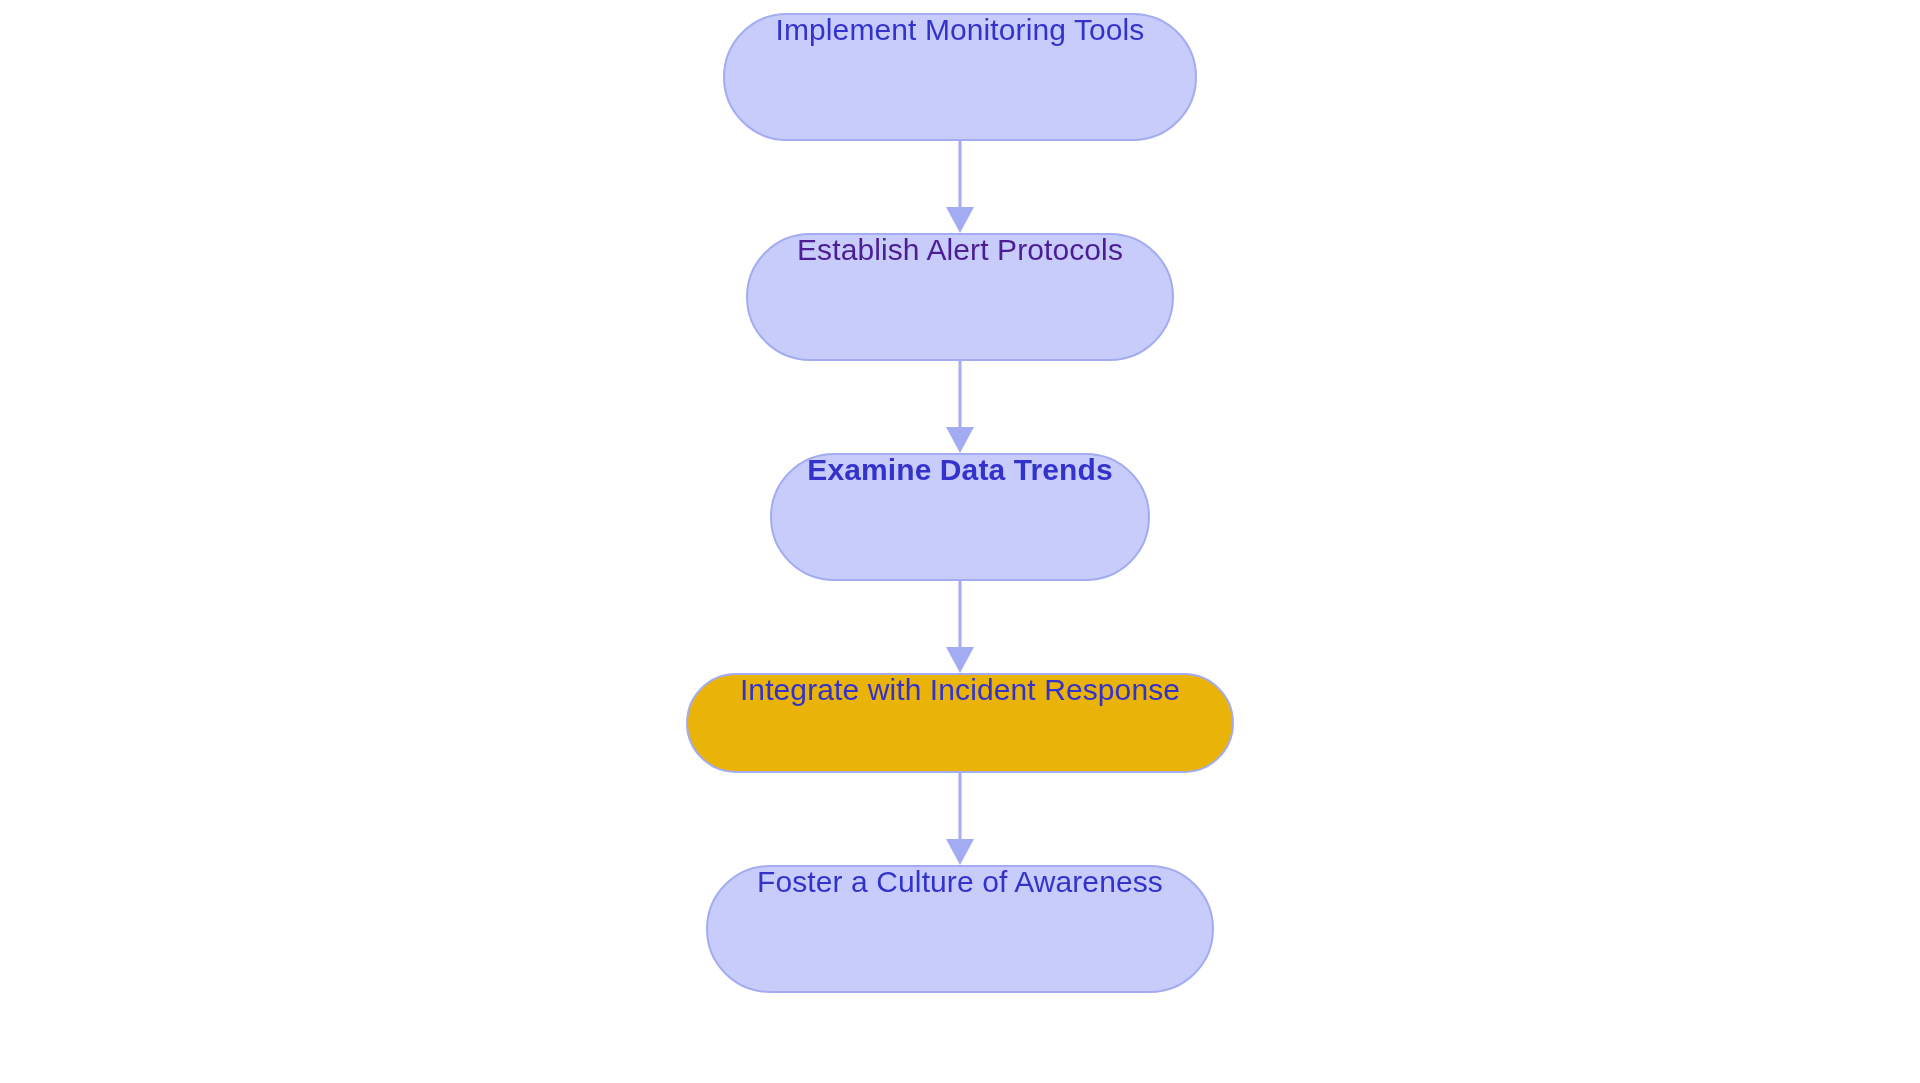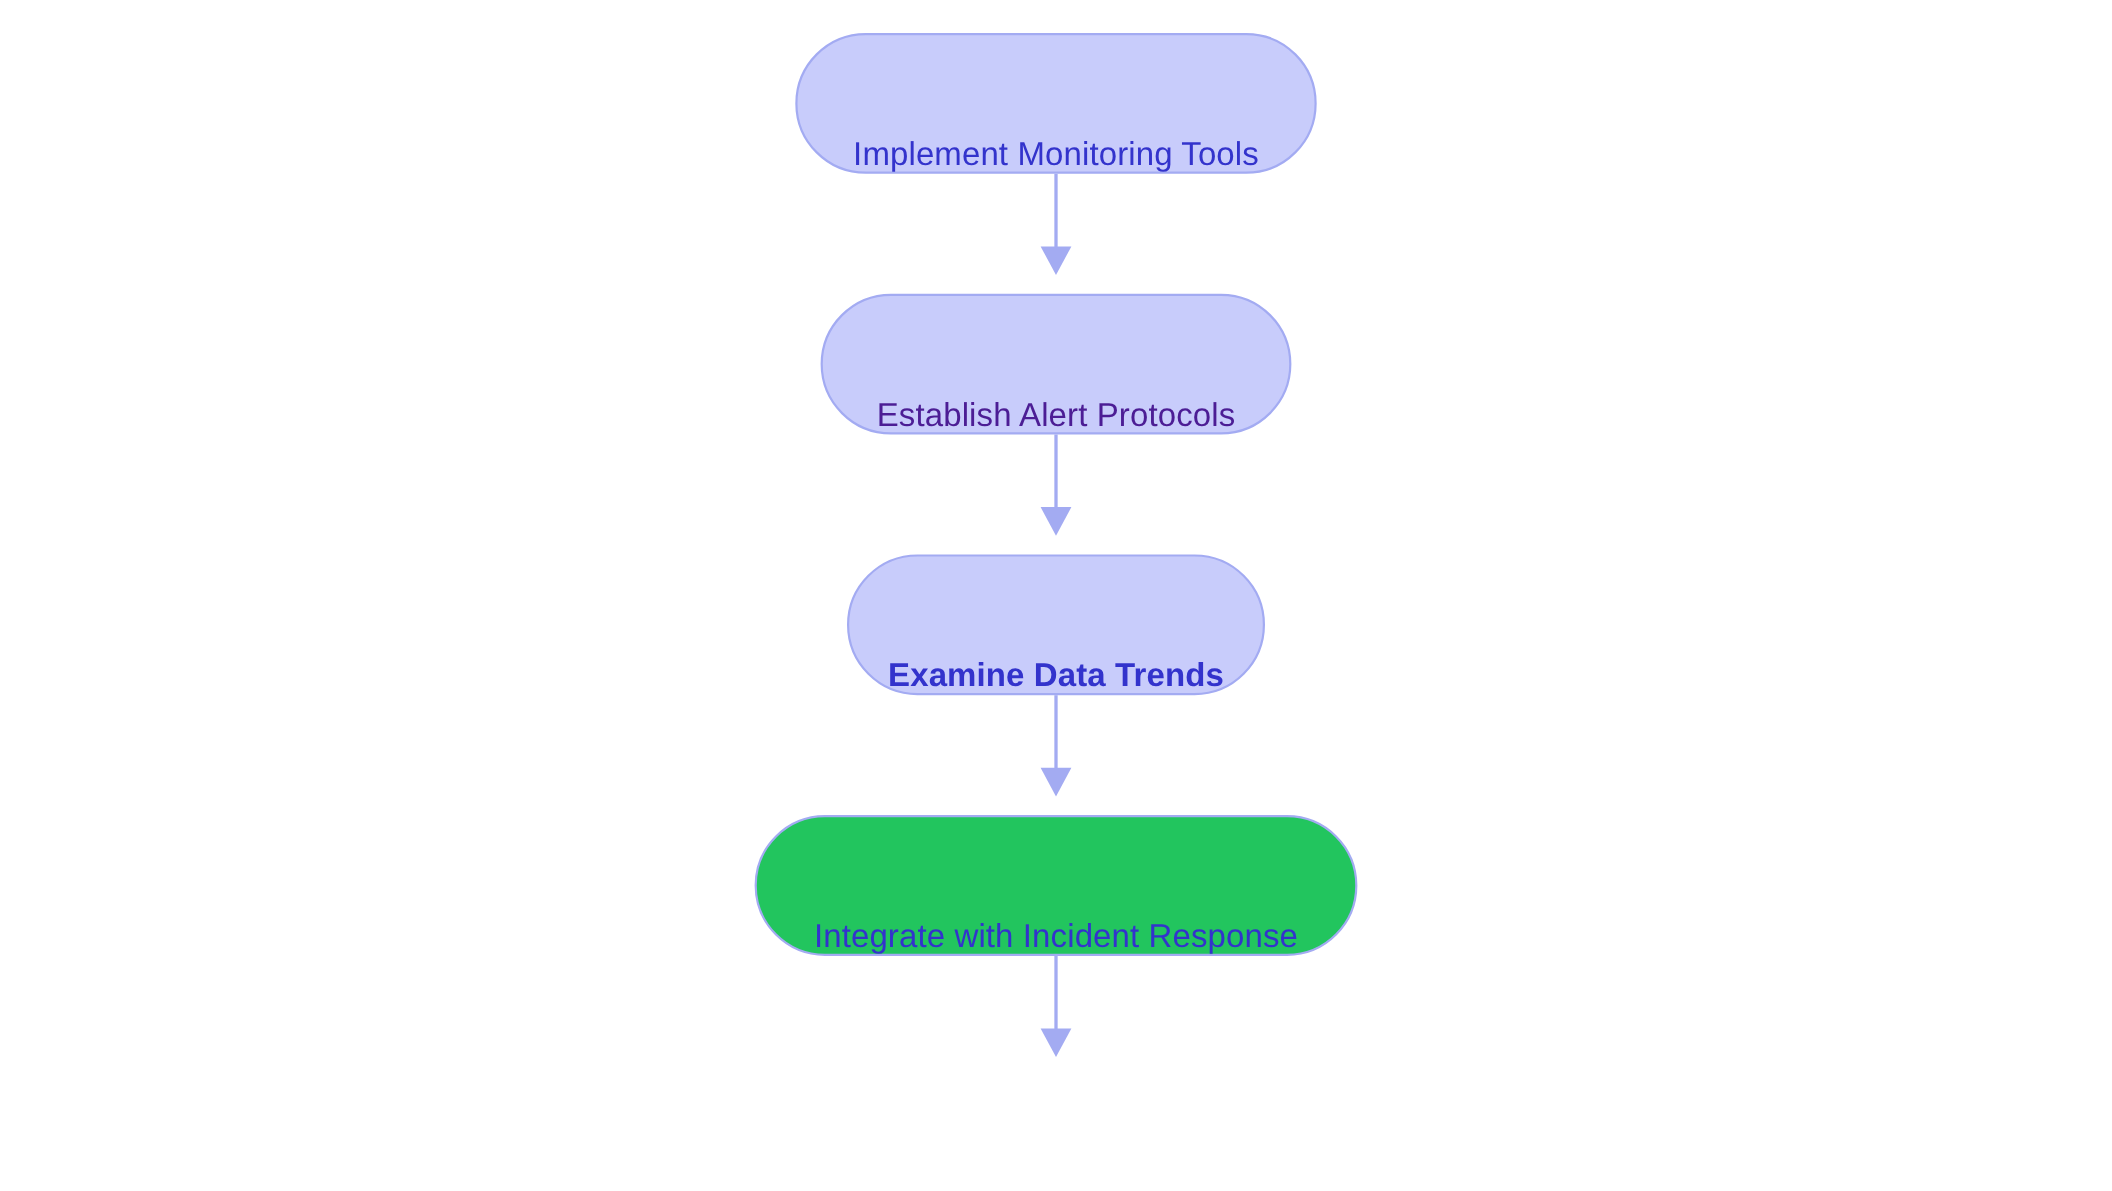--- a/index.html
+++ b/index.html
@@ -30,32 +30,31 @@
     height: 1083px;
     display: flex;
     flex-direction: column;
     align-items: center;
     justify-content: flex-start;
   }
 
   .node {
     box-sizing: border-box;
     display: flex;
-    align-items: flex-end;
+    align-items: flex-start;
     justify-content: center;
     background: #c8ccfb;
     border: 2px solid #b91c1c;
     border-radius: 999px;
     color: #3333cc;
     font-size: 30px;
     line-height: 1;
     letter-spacing: 0.1px;
     white-space: nowrap;
     user-select: none;
-    margin-top: 17px;
   }
 
   .node-label {
     color: #3333cc;
     font-size: 30px;
     line-height: 1;
     white-space: nowrap;
   }
 
   .connector {
@@ -96,23 +95,26 @@
       </div>
       <div class="node" style="width: 380px; height: 128px; background: rgb(200, 204, 251); border-color: rgb(163, 171, 242); font-weight: bold;">
         <span class="node-label" style="color: rgb(51, 51, 204);">Examine Data Trends</span>
       </div>
       <div class="connector" style="height: 92px;">
         <svg class="connector-svg" width="40" height="92" viewBox="0 0 40 92">
           <line x1="20" y1="0" x2="20" y2="68" stroke="#a3abf2" stroke-width="3"></line>
           <polygon points="6,66 34,66 20,92" fill="#a3abf2"></polygon>
         </svg>
       </div>
-      <div class="node" style="width: 548px; height: 128px; background: #22c55e; border-color: rgb(163, 171, 242);">
+      <div class="node" style="width: 548px; height: 100px; background: #eab308; border-color: rgb(163, 171, 242);">
         <span class="node-label" style="color: rgb(51, 51, 204);">Integrate with Incident Response</span>
       </div>
       <div class="connector" style="height: 92px;">
         <svg class="connector-svg" width="40" height="92" viewBox="0 0 40 92">
           <line x1="20" y1="0" x2="20" y2="68" stroke="#a3abf2" stroke-width="3"></line>
           <polygon points="6,66 34,66 20,92" fill="#a3abf2"></polygon>
         </svg>
       </div>
+      <div class="node" style="width: 508px; height: 128px; background: rgb(200, 204, 251); border-color: rgb(163, 171, 242);">
+        <span class="node-label" style="color: rgb(51, 51, 204);">Foster a Culture of Awareness</span>
+      </div>
     </div>
 </div>
 
 </body></html>

